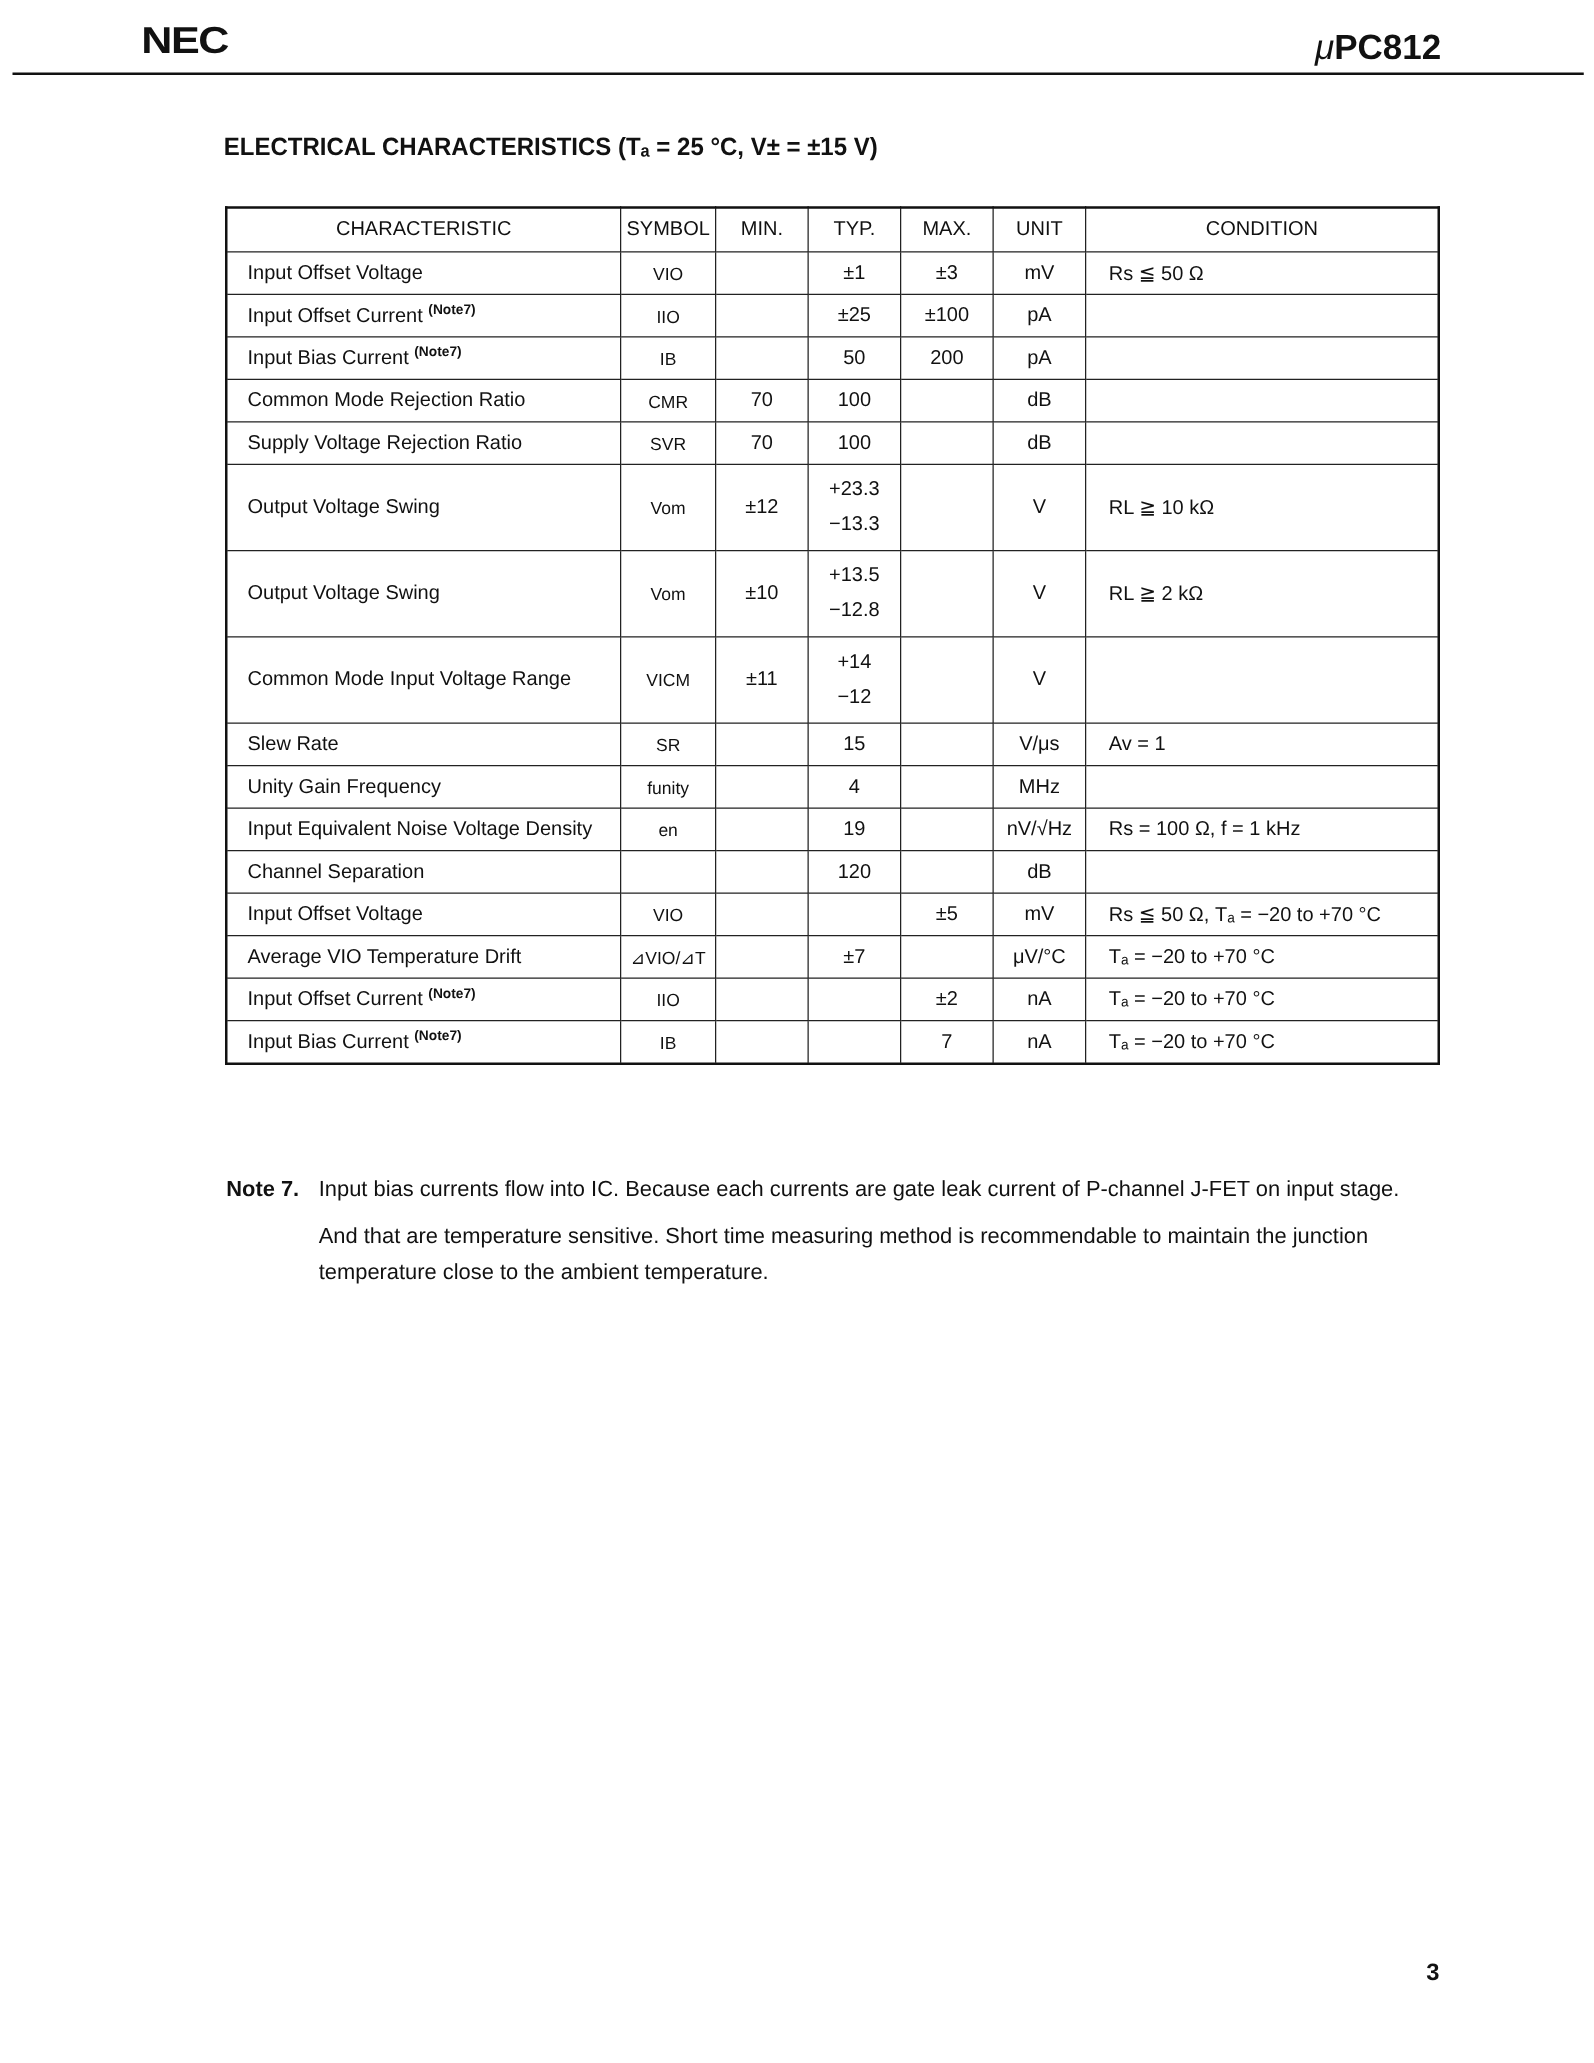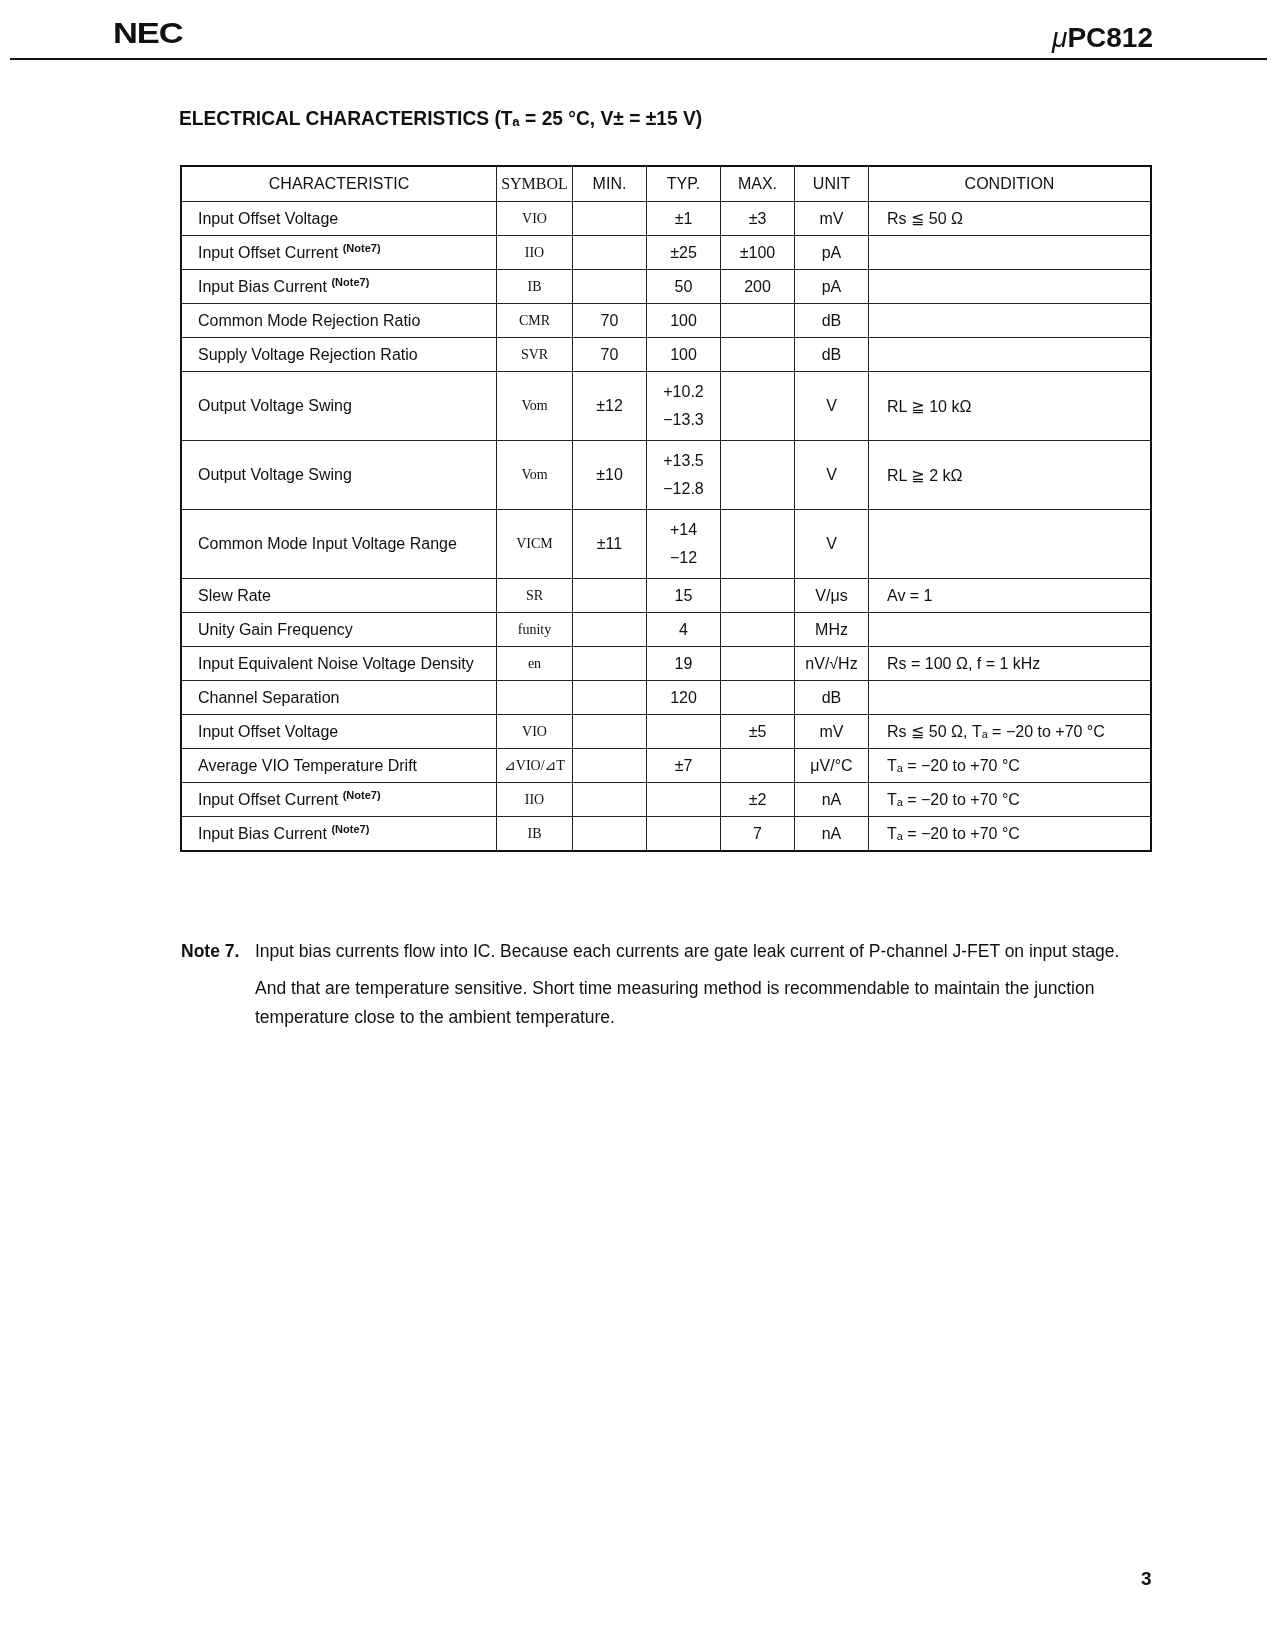--- a/index.html
+++ b/index.html
@@ -6,21 +6,21 @@
   body{width:1275px;height:1650px;position:relative;overflow:hidden;font-family:"Liberation Sans",sans-serif;color:#111;}
   .brand{position:absolute;left:113px;top:16px;font-weight:bold;font-size:30px;letter-spacing:-1px;transform:scaleX(1.15);transform-origin:left;}
   .part{position:absolute;right:122px;top:22px;font-weight:bold;font-size:28px;margin-left:12px;}
   .part i{font-weight:normal;}
   .rule{position:absolute;left:10px;right:8px;top:58px;height:2px;background:#111;}
   .title{position:absolute;left:179px;top:107px;font-weight:bold;font-size:20px;transform:scaleX(0.96);transform-origin:left;}
   table{position:absolute;left:180px;top:147px;width:972px;border-collapse:collapse;border:2px solid #111;font-size:16px;margin-top:18px;}
   td,th{border:1.5px solid #222;padding:0;height:33px;font-weight:normal;}
   th{height:34px;}
   .c1{width:298px;text-align:left;padding-left:16px;}
-  .c2{width:75px;text-align:center;font-family:Liberation Serif, serif;}
+  .c2{width:75px;text-align:center;}
   .c3,.c4,.c5{width:73px;text-align:center;}
   .c6{width:73px;text-align:center;}
   .c7{text-align:left;padding-left:18px;}
   th.c1{text-align:center;padding-left:0;}
   th.c7{text-align:center;padding-left:0;}
   tr.tall td{height:68px;}
   .stack div{line-height:28px;}
   sup{font-size:11px;font-weight:bold;}
   .sym{font-size:14px;}
   .note{position:absolute;left:181px;top:937px;width:972px;font-size:17.5px;line-height:29px;}
@@ -94,21 +94,21 @@
         <td class="c4"><span>100</span></td>
         <td class="c5"><span></span></td>
         <td class="c6"><span>dB</span></td>
         <td class="c7"><span></span></td>
       </tr>
       <tr class="tall">
         <td class="c1"><span>Output Voltage Swing</span></td>
         <td class="c2 sym"><span>Vom</span></td>
         <td class="c3"><span>±12</span></td>
         <td class="c4 stack">
-          <div>+10.2</div>
+          <div>+23.3</div>
           <div>−13.3</div>
         </td>
         <td class="c5"><span></span></td>
         <td class="c6"><span>V</span></td>
         <td class="c7"><span>RL ≧ 10 kΩ</span></td>
       </tr>
       <tr class="tall">
         <td class="c1"><span>Output Voltage Swing</span></td>
         <td class="c2 sym"><span>Vom</span></td>
         <td class="c3"><span>±10</span></td>

